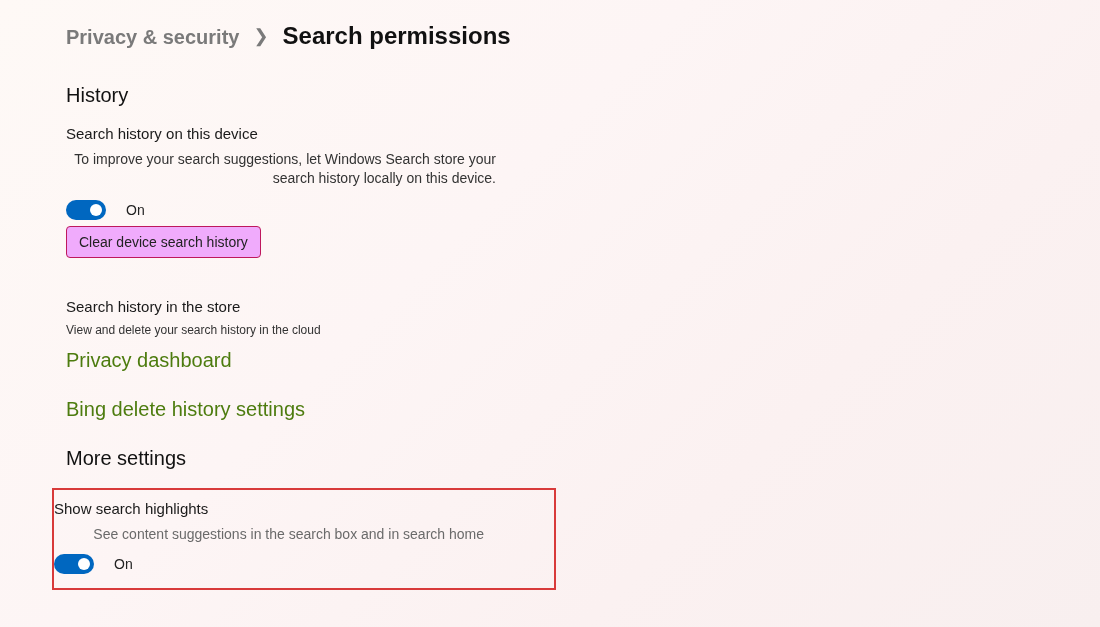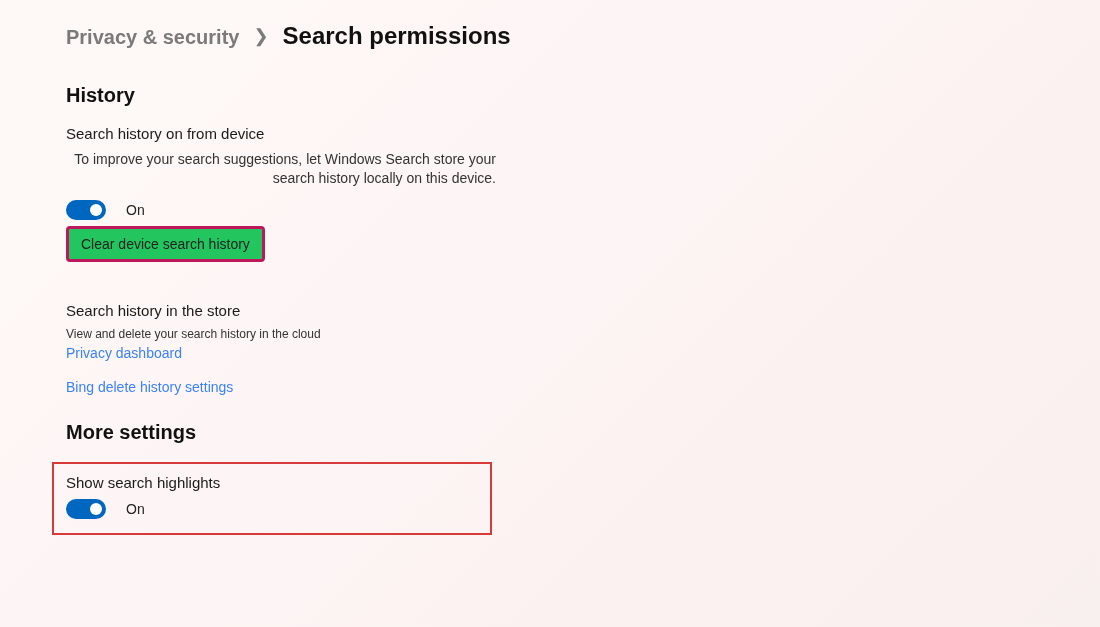--- a/index.html
+++ b/index.html
@@ -31,21 +31,21 @@
     position: relative;
     top: -2px;
   }
   .breadcrumb .current {
     font-size: 24px;
     font-weight: 600;
     color: #111;
   }
   h2.section {
     font-size: 20px;
-    font-weight: 700;
+    font-weight: 400;
     margin: 0 0 18px 0;
     color: #111;
   }
   .group { margin-bottom: 22px; }
   .group-title {
     font-size: 15px;
     font-weight: 400;
     color: #1a1a1a;
     margin-bottom: 8px;
   }
@@ -76,45 +76,45 @@
     border-radius: 50%;
     background: #fff;
     top: 4px; right: 4px;
   }
   .toggle-label {
     font-size: 14px;
     color: #222;
   }
   .btn {
     display: inline-block;
-    background: #22c55e;
-    border: 3px solid #be185d;
+    background: #f0abfc;
+    border: 1px solid #be185d;
     border-radius: 4px;
     font-size: 14px;
     color: #222;
     padding: 7px 12px;
     cursor: pointer;
     margin-top: 6px;
     margin-bottom: 18px;
   }
   .link {
-    font-size: 14px;
-    color: #3b82f6;
+    font-size: 20px;
+    color: #4d7c0f;
     cursor: pointer;
-    margin-top: 4px;
+    margin-top: 12px;
   }
   .text-line {
     font-size: 12px;
     color: #333;
     margin-bottom: 2px;
   }
   .highlight-box {
     border: 2px solid #d83a3a;
-    padding: 10px 12px 14px 12px;
-    width: 440px;
+    padding: 10px 12px 14px 0;
+    width: 504px;
     margin-left: -14px;
   }
   .highlight-box .group-title { margin-top: 0; }
   .highlight-box .group-desc {
     color: #6a6a6a;
     margin-bottom: 10px;
   }
 </style>
 </head>
 <body>
@@ -123,21 +123,21 @@
 
   <div class="breadcrumb">
     <span class="parent">Privacy &amp; security</span>
     <span class="sep">❯</span>
     <span class="current">Search permissions</span>
   </div>
 
   <h2 class="section">History</h2>
 
   <div class="group">
-    <div class="group-title">Search history on from device</div>
+    <div class="group-title">Search history on this device</div>
     <div class="group-desc">To improve your search suggestions, let Windows Search store your search history locally on this device.</div>
     <div class="toggle-row">
       <div class="toggle">
         <div class="knob"></div>
       </div>
       <span class="toggle-label">On</span>
     </div>
     <div class="btn">Clear device search history</div>
   </div>
 
@@ -146,20 +146,21 @@
     <div class="text-line">View and delete your search history in the cloud</div>
     <div class="link">Privacy dashboard</div>
     <div style="height:14px"></div>
     <div class="link">Bing delete history settings</div>
   </div>
 
   <h2 class="section" style="margin-top:26px;">More settings</h2>
 
   <div class="highlight-box">
     <div class="group-title">Show search highlights</div>
+    <div class="group-desc">See content suggestions in the search box and in search home</div>
     <div class="toggle-row">
       <div class="toggle">
         <div class="knob"></div>
       </div>
       <span class="toggle-label">On</span>
     </div>
   </div>
 
 </div>
 

